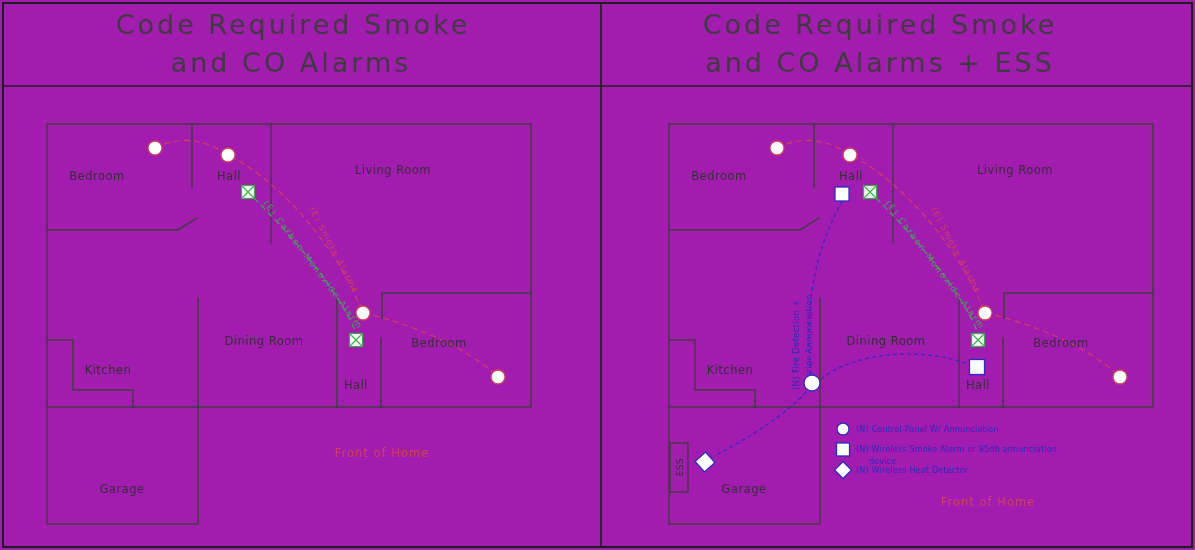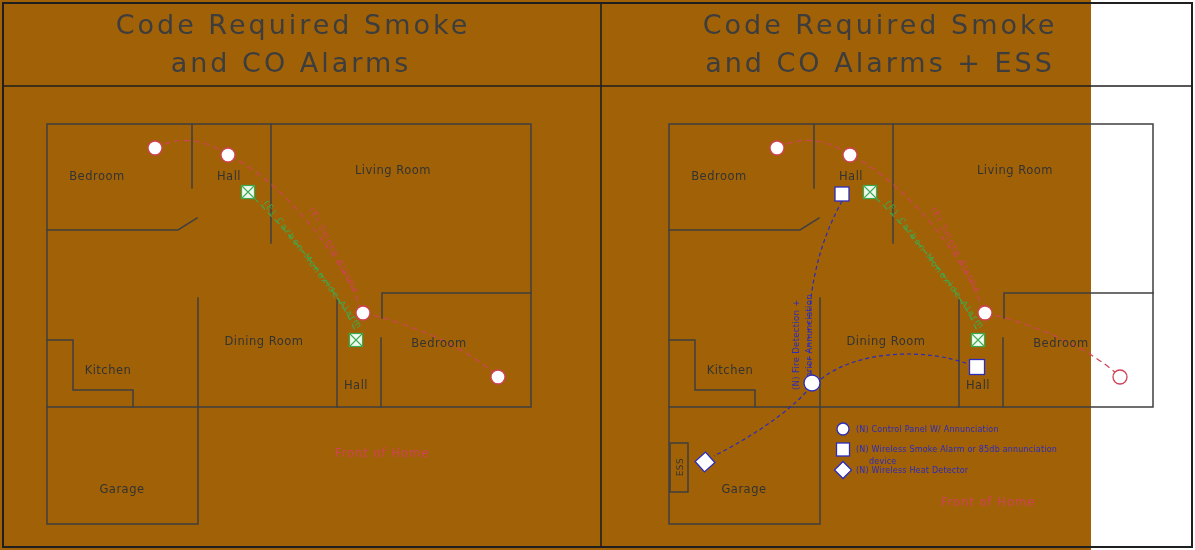--- a/index.html
+++ b/index.html
@@ -1,16 +1,16 @@
 <!DOCTYPE html>
 <html style="--smoke: #cf4257; --co: #3cab4f; --ess: #2b2bbd; --walls: #3f3f3f;"><head>
 <meta charset="utf-8">
 <style>
   html,body{margin:0;padding:0;background:#fff;}
-  .page{position:relative;width:1091px;height:550px;background:#a16207;font-family:"DejaVu Sans",sans-serif;}
+  .page{position:relative;width:1195px;height:550px;background:#a21caf;font-family:"DejaVu Sans",sans-serif;}
   svg{position:absolute;left:0;top:0;}
   .frame{fill:none;stroke:#1f1f1f;stroke-width:2px;}
   .divider{stroke:#1f1f1f;stroke-width:1.6px;}
   .wall{fill:none;stroke:var(--walls,#3f3f3f);stroke-width:1.5px;stroke-linecap:square;}
   .red-dash{fill:none;stroke:var(--smoke,#cf4257);stroke-width:1.2px;stroke-dasharray:6 4;}
   .green-dash{fill:none;stroke:var(--co,#3cab4f);stroke-width:1.2px;stroke-dasharray:6 4;}
   .blue-dash{fill:none;stroke:var(--ess,#2b2bbd);stroke-width:1.2px;stroke-dasharray:4 3;}
   .smoke-circle{fill:#fff;stroke:var(--smoke,#cf4257);stroke-width:1.3px;}
   .co-box{fill:#f0faf0;stroke:var(--co,#3cab4f);stroke-width:1.2px;}
   .co-x{fill:none;stroke:var(--co,#3cab4f);stroke-width:1.1px;}

